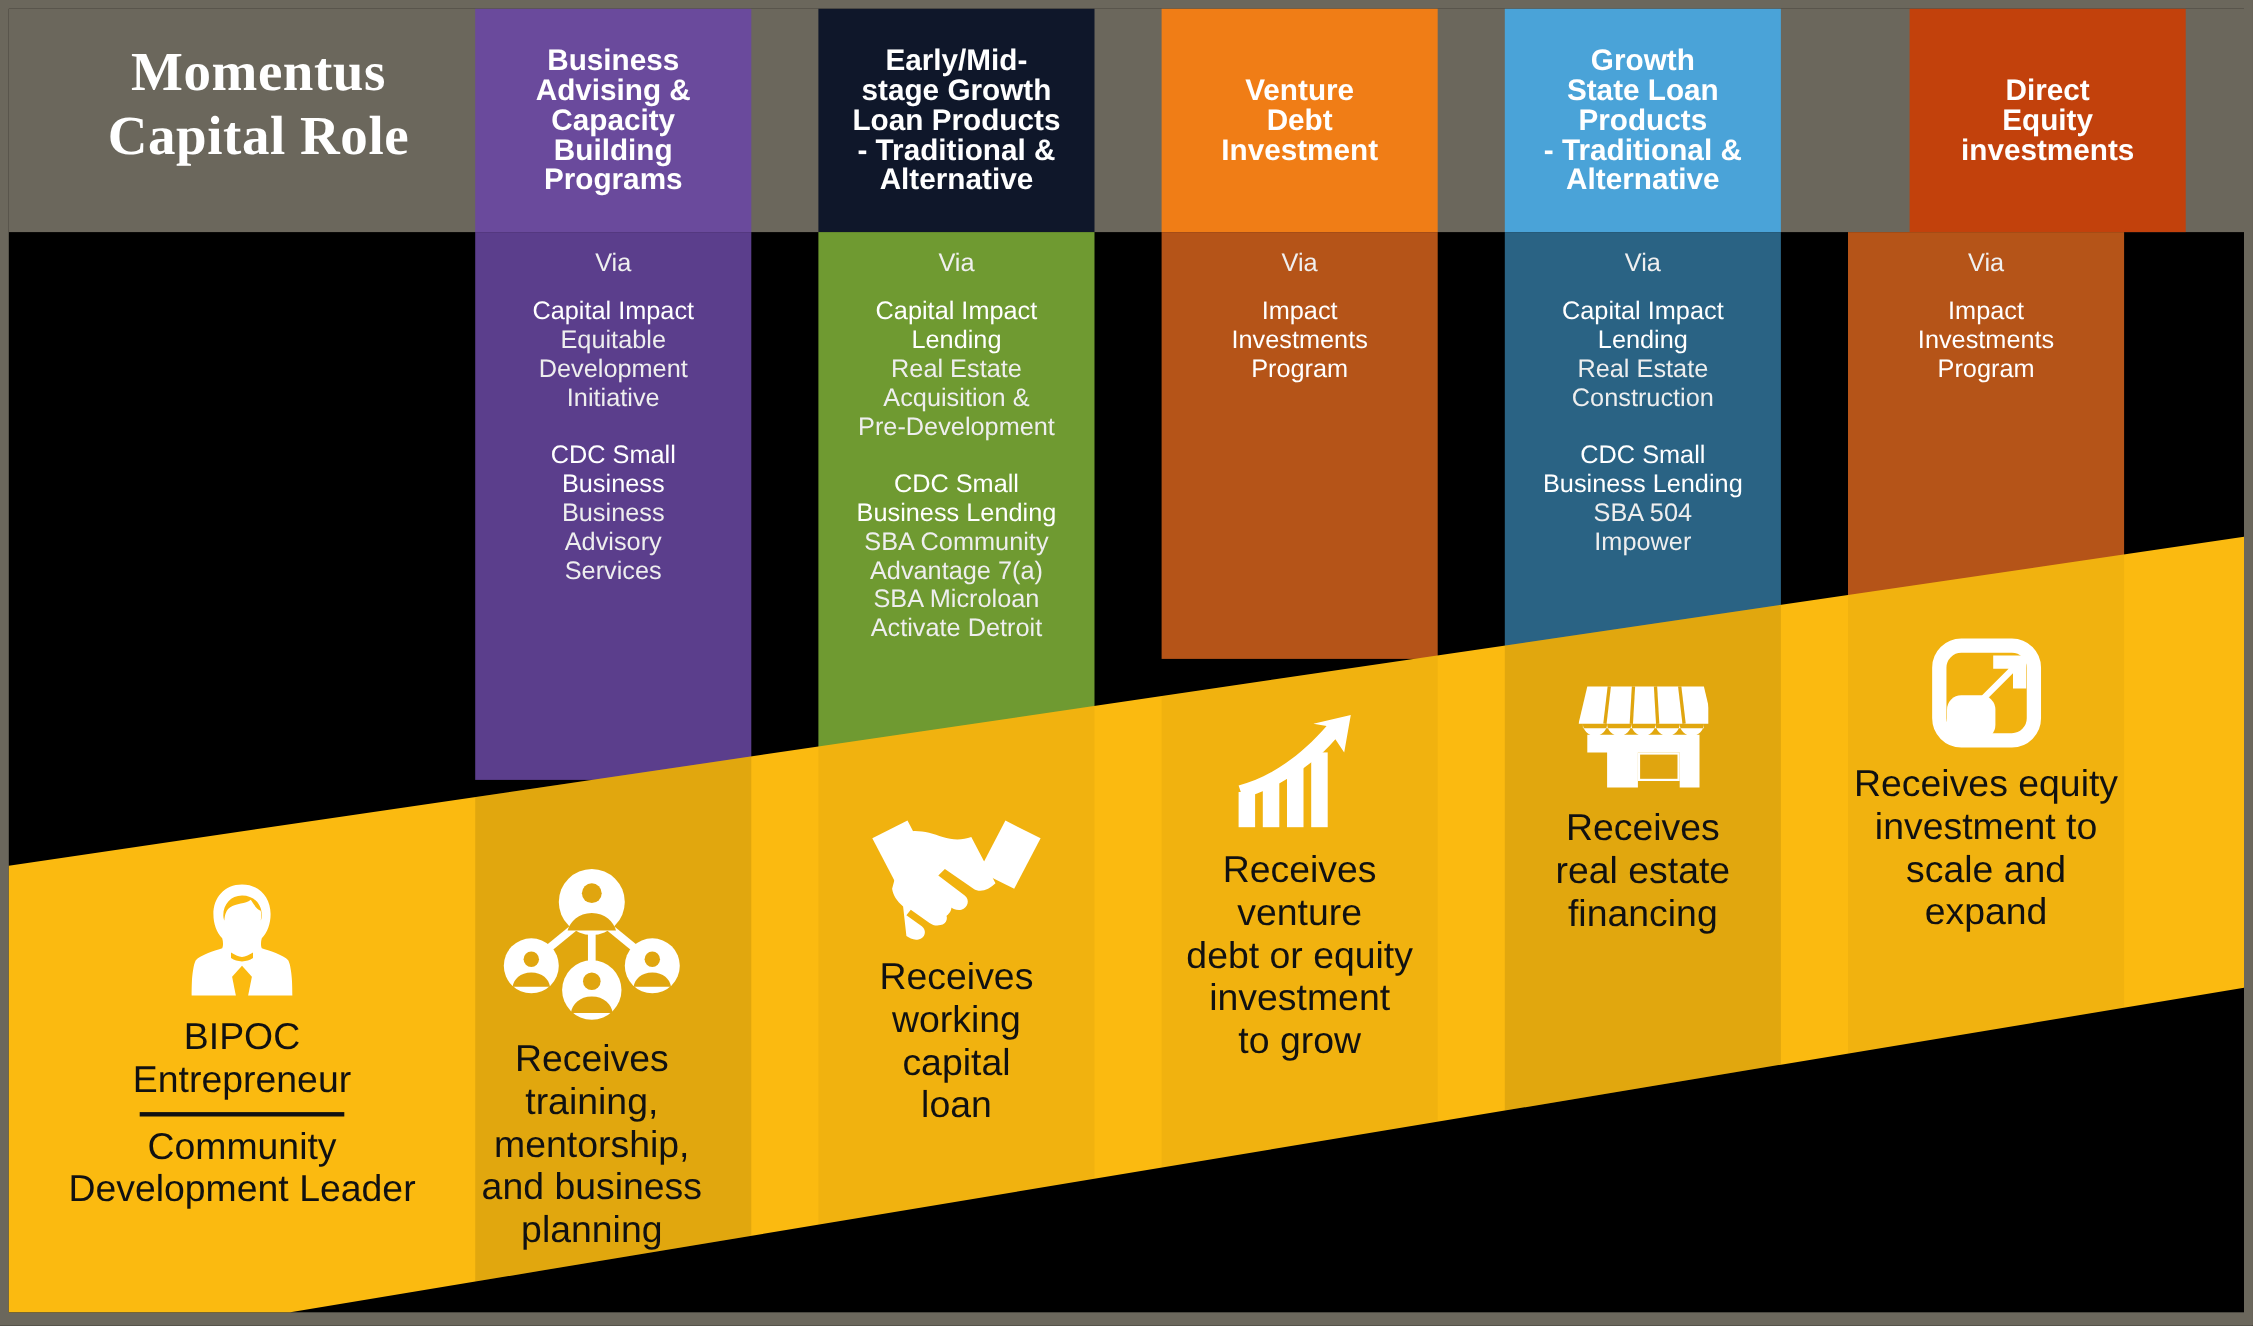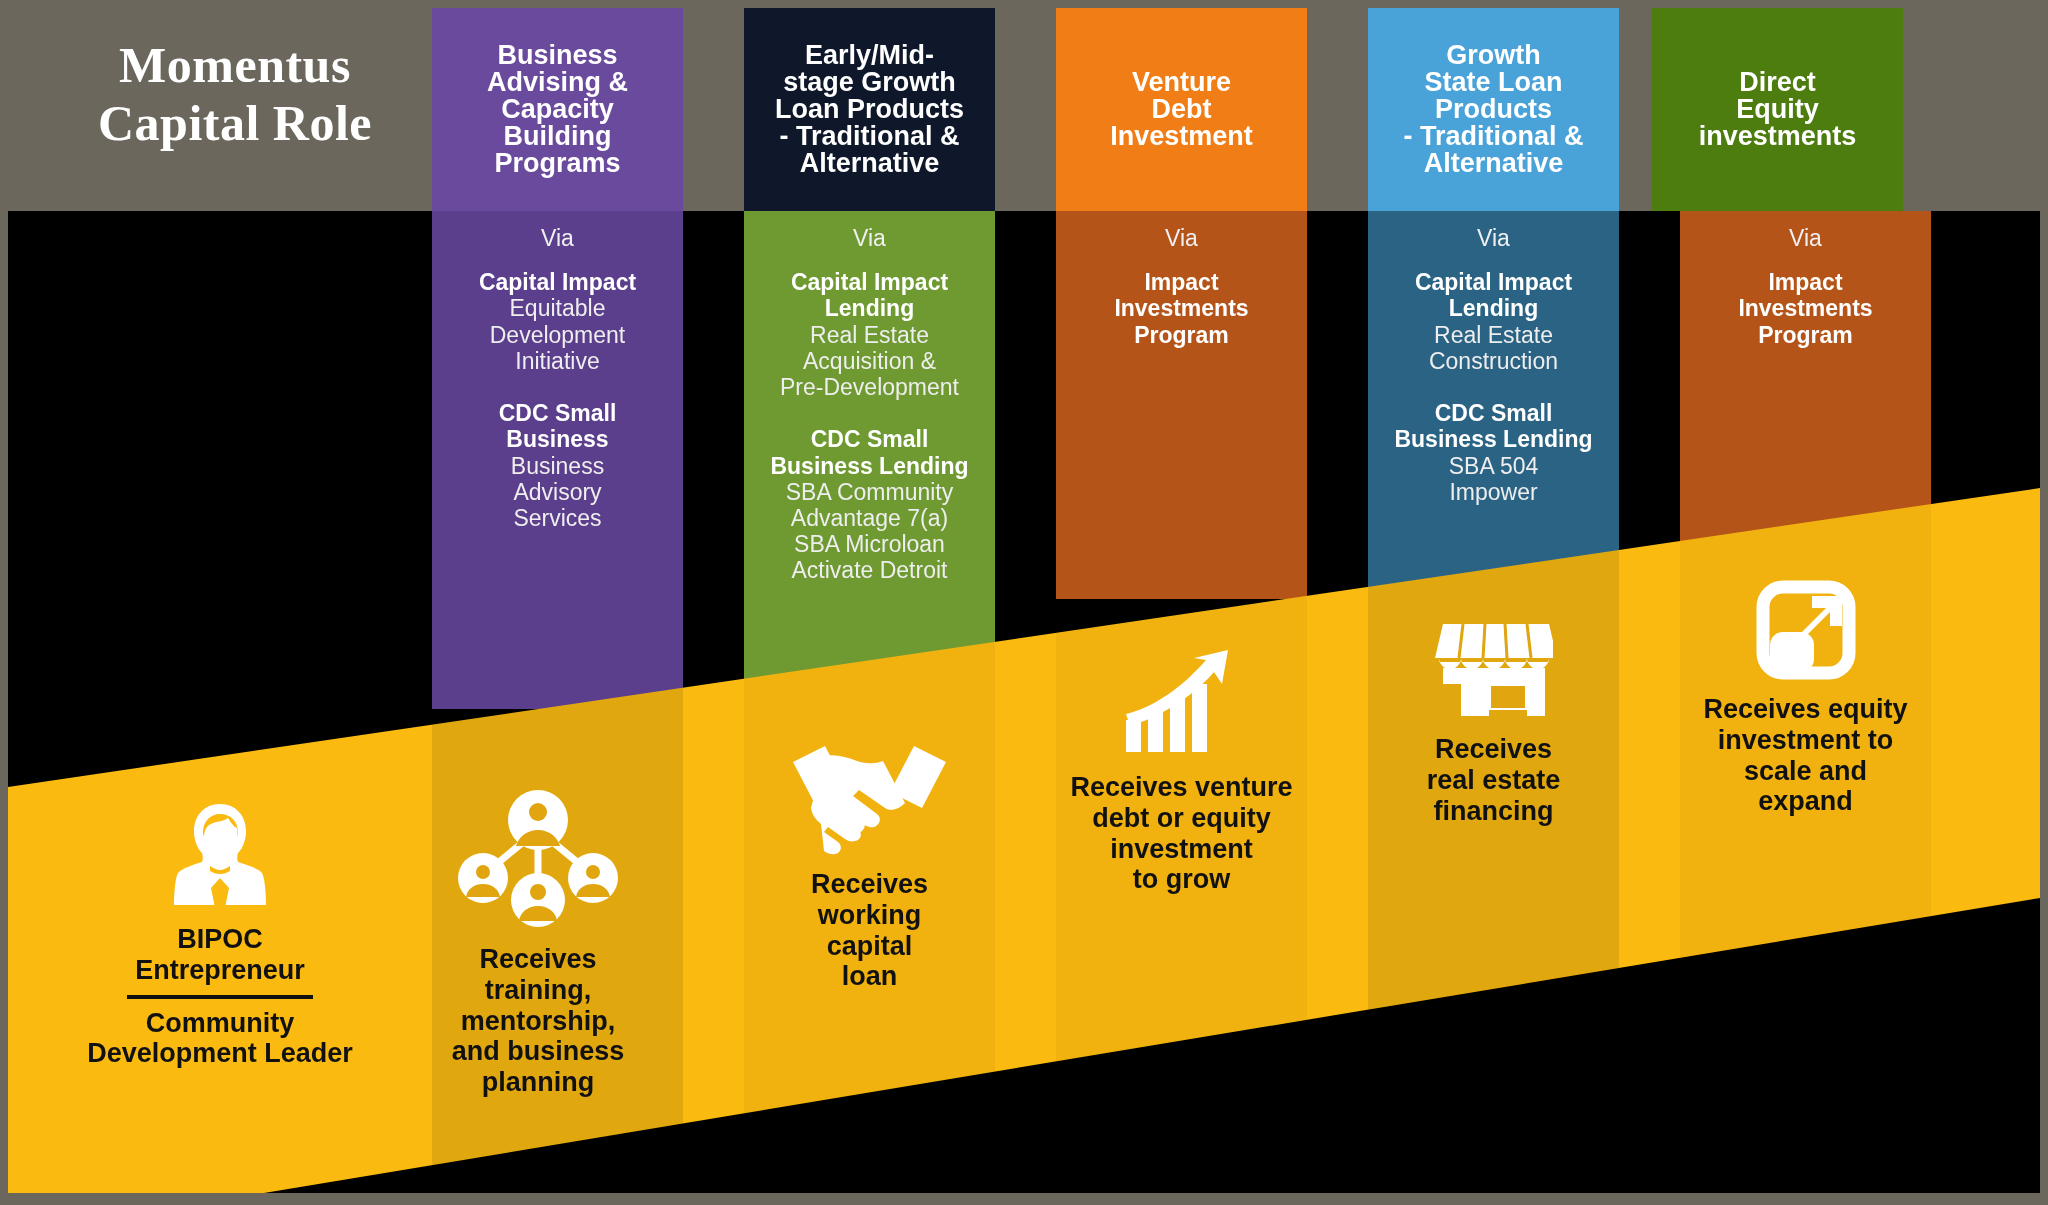--- a/index.html
+++ b/index.html
@@ -30,34 +30,34 @@
     padding:0 6px;box-sizing:border-box;
   }
   .col-head span{display:block;}
 
   
   .col-body{
     position:absolute;top:211px;color:#fff;text-align:center;
     font-size:23px;line-height:1.14;padding-top:14px;box-sizing:border-box;
   }
   .col-body .via{font-weight:400;color:#f0f0f0;margin-bottom:18px;font-size:23px;}
-  .col-body .prog-title{font-weight:bold;}
+  .col-body .prog-title{font-weight:normal;}
   .col-body .prog-items{font-weight:400;color:#eee;}
   .col-body .group{margin-bottom:26px;}
 
   
   .yellow-band{
     position:absolute;left:0;top:0;width:2048px;height:1205px;
     pointer-events:none;
   }
 
   
   .bottom-cell{
     position:absolute;text-align:center;color:#111;
-    font-weight:bold;font-size:27px;line-height:1.14;
+    font-weight:normal;font-size:34px;line-height:1.14;
   }
   .bottom-cell .icon{display:block;margin:0 auto 14px auto;}
   .bottom-cell .cap{display:block;}
   .rule{height:4px;background:#111;margin:9px auto 9px auto;width:186px;}
 </style>
 </head>
 <body>
 
 <div id="canvas">
   <div class="stage"></div>
@@ -99,21 +99,21 @@
   <div class="col-head" style="left:1368px;width:251px;background:#4aa3d8;">
     <div>
       <span>Growth</span>
       <span>State Loan</span>
       <span>Products</span>
       <span>- Traditional &amp;</span>
       <span>Alternative</span>
     </div>
   </div>
 
-  <div class="col-head" style="left:1652px;width:251px;background:#4d7c0f;">
+  <div class="col-head" style="left:1736px;width:251px;background:#c2410c;">
     <div>
       <span>Direct</span>
       <span>Equity</span>
       <span>investments</span>
     </div>
   </div>
 
   <div class="col-body" style="left:432px;width:251px;height:498px;background:#5b3e8c;">
     <div class="via">Via</div>
     <div class="group">

